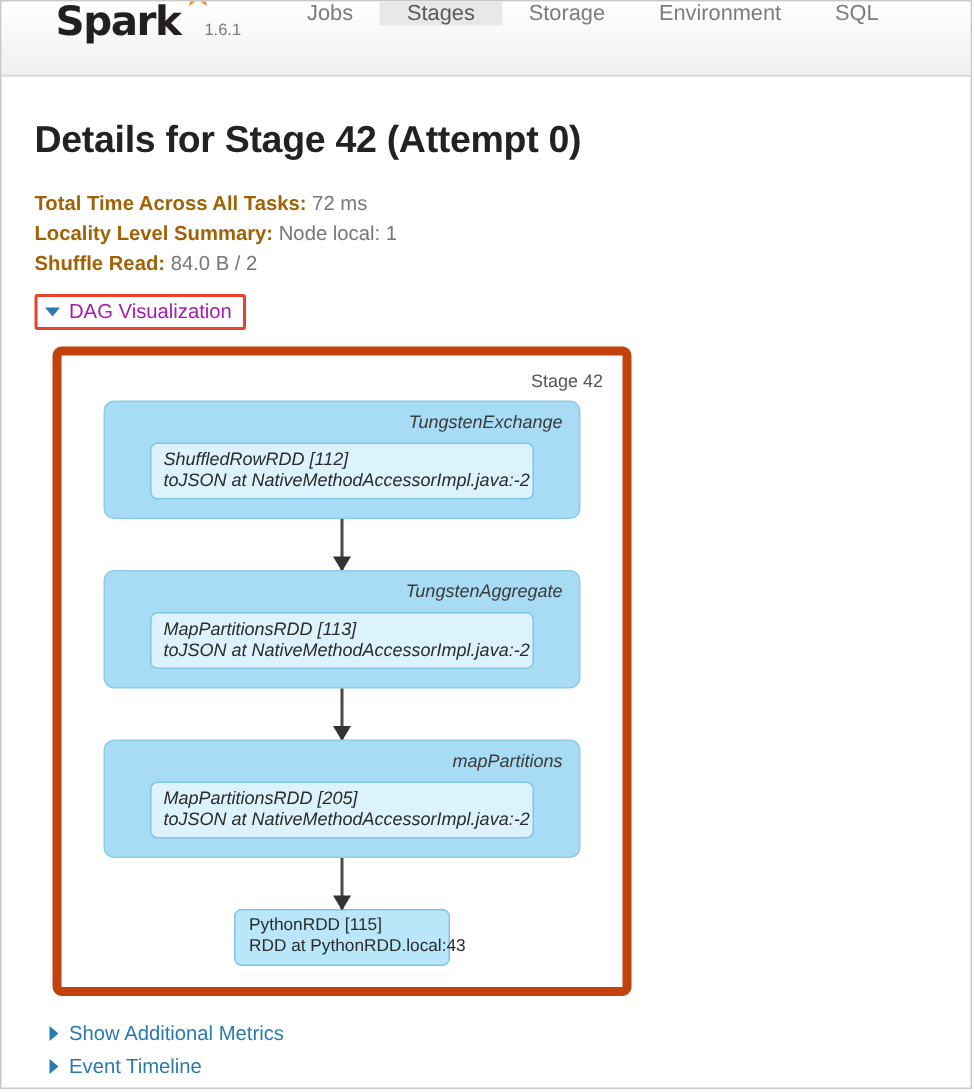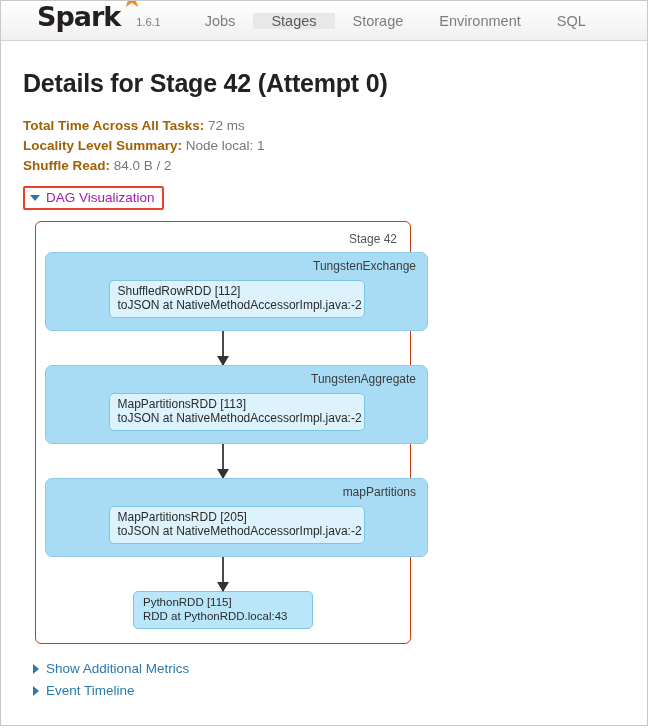--- a/index.html
+++ b/index.html
@@ -21,25 +21,25 @@
     width: 648px;
     height: 726px;
     border: 1px solid #c8c8c8;
     box-sizing: border-box;
     background: #fff;
     overflow: hidden;
   }
 
   
   .navbar {
-    height: 40px;
+    height: 50px;
     background: linear-gradient(to bottom, #ffffff 0%, #f6f6f6 60%, #f0f0f0 100%);
     border-bottom: 1px solid #d4d4d4;
     display: flex;
-    align-items: center;
+    align-items: flex-start;
     box-sizing: border-box;
   }
   .brand {
     display: flex;
     align-items: flex-end;
     padding-left: 36px;
     padding-bottom: 8px;
     position: relative;
   }
   .logo-word {
@@ -148,44 +148,45 @@
     border-left: 6px solid #2a7ab0;
     margin-right: 7px;
     margin-top: 1px;
   }
 
   
   .dag-container {
     margin-top: 11px;
     margin-left: 12px;
     width: 356px;
-    border: 1px solid #c2410c;
+    border: 6px solid #c2410c;
     border-radius: 6px;
     background: #ffffff;
     padding: 8px 9px 14px 9px;
     box-sizing: content-box;
     position: relative;
   }
   .stage-caption {
     text-align: right;
     font-size: 12px;
     color: #555;
     padding-right: 4px;
     padding-top: 2px;
     padding-bottom: 6px;
   }
   .scope-box {
     background: #a8dcf5;
     border: 1px solid #8ecbe8;
     border-radius: 7px;
     margin: 0 auto;
-    width: 383px;
+    width: 318px;
     box-sizing: border-box;
     padding: 6px 8px 12px 8px;
     position: relative;
+    font-style: italic;
   }
   .scope-label {
     text-align: right;
     font-size: 12px;
     color: #3b3b3b;
     padding-right: 3px;
     padding-bottom: 7px;
   }
   .rdd-node {
     background: #dcf2fc;
@@ -226,21 +227,21 @@
 
   .leaf-wrap {
     display: flex;
     justify-content: center;
   }
   .leaf-node {
     background: #b9e6f8;
     border: 1px solid #7ec5e8;
     border-radius: 5px;
     padding: 4px 9px 5px 9px;
-    width: 180px;
+    width: 144px;
     box-sizing: border-box;
   }
   .leaf-node .l1, .leaf-node .l2 {
     font-size: 11.5px;
     color: #2b2b2b;
     line-height: 13.5px;
     white-space: nowrap;
   }
 
   

